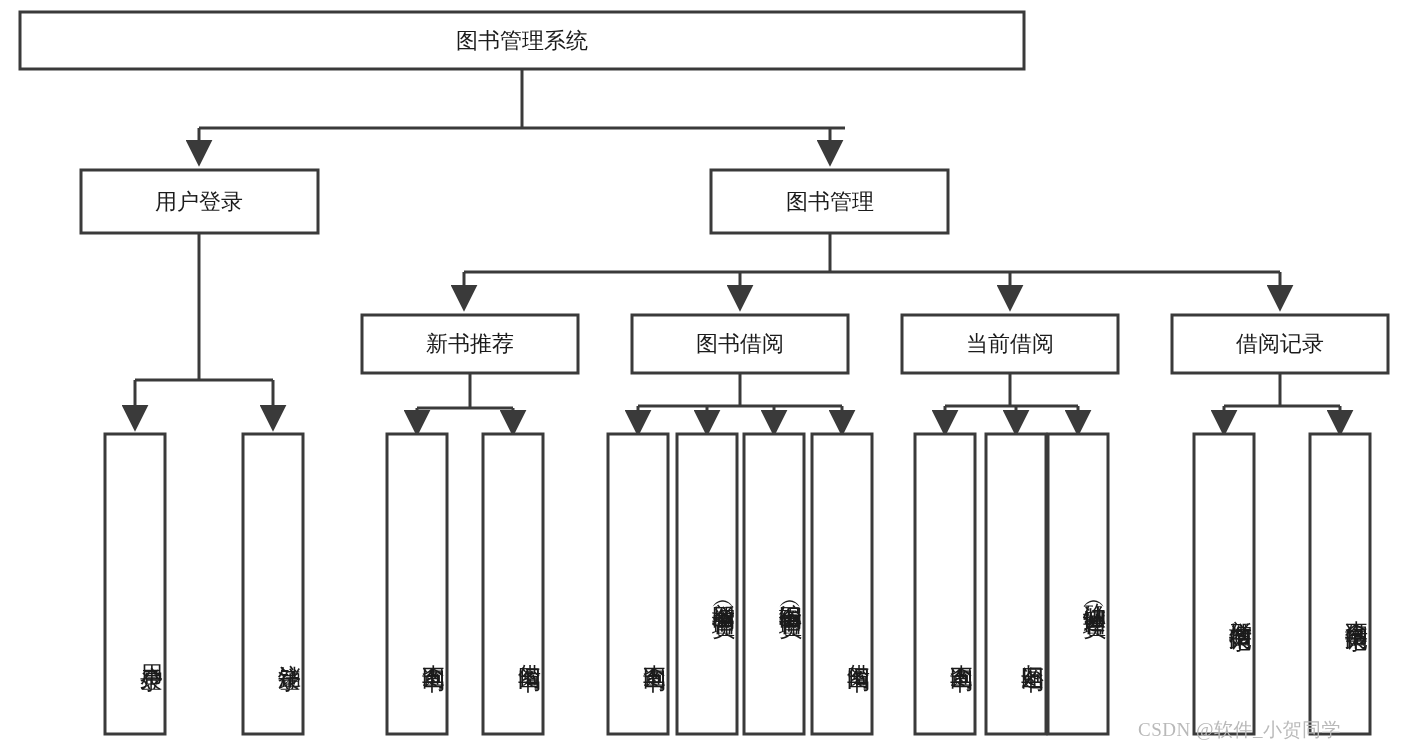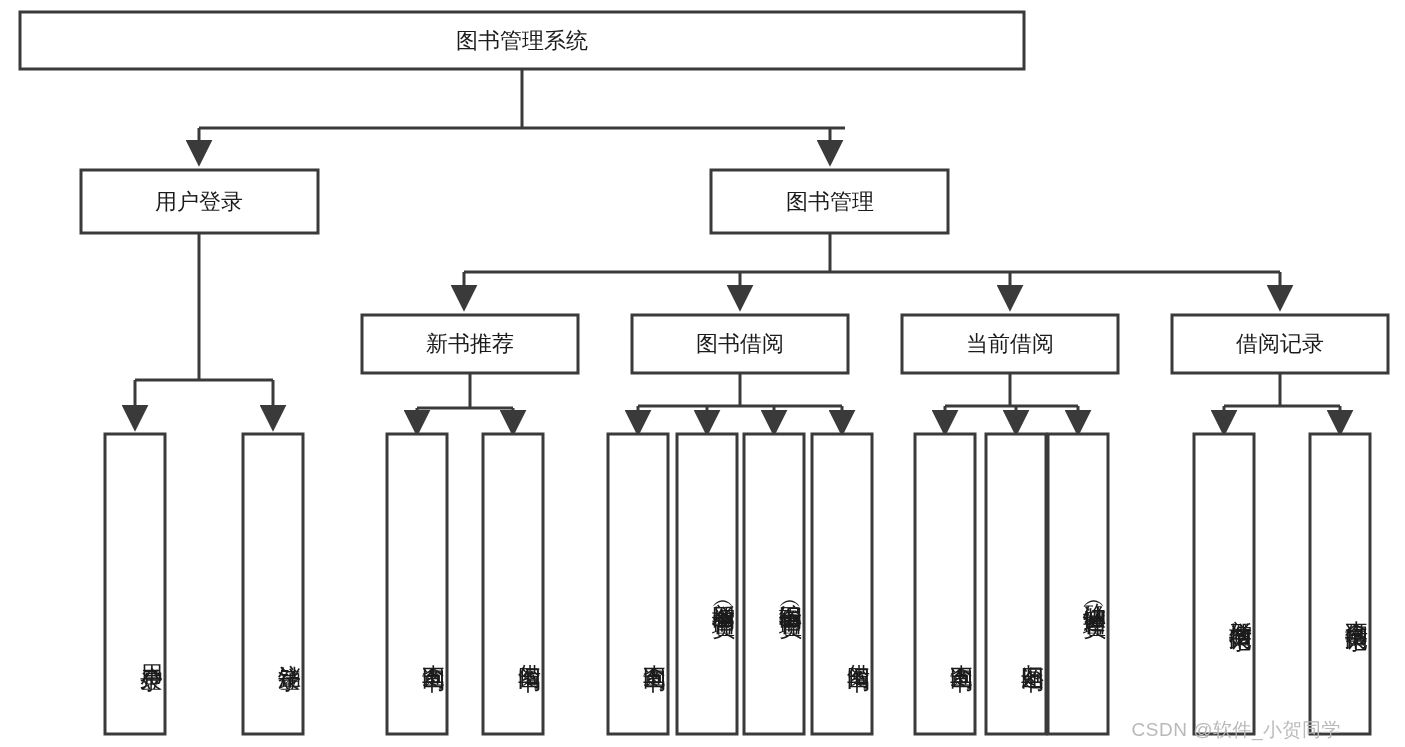--- a/index.html
+++ b/index.html
@@ -58,21 +58,21 @@
     line-height: 1.18;
     letter-spacing: 2px;
     color: #1b1b1b;
     pointer-events: none;
     white-space: nowrap;
   }
   .watermark {
     position: absolute;
     right: 8px;
     bottom: 4px;
-    font-family: Liberation Sans, sans-serif;
+    font-family: Liberation Serif, serif;
     font-size: 19px;
     color: #b9b9b9;
     letter-spacing: 0.5px;
     white-space: nowrap;
   }
 </style>
 </head>
 <body>
 
 <div id="chart-root">

